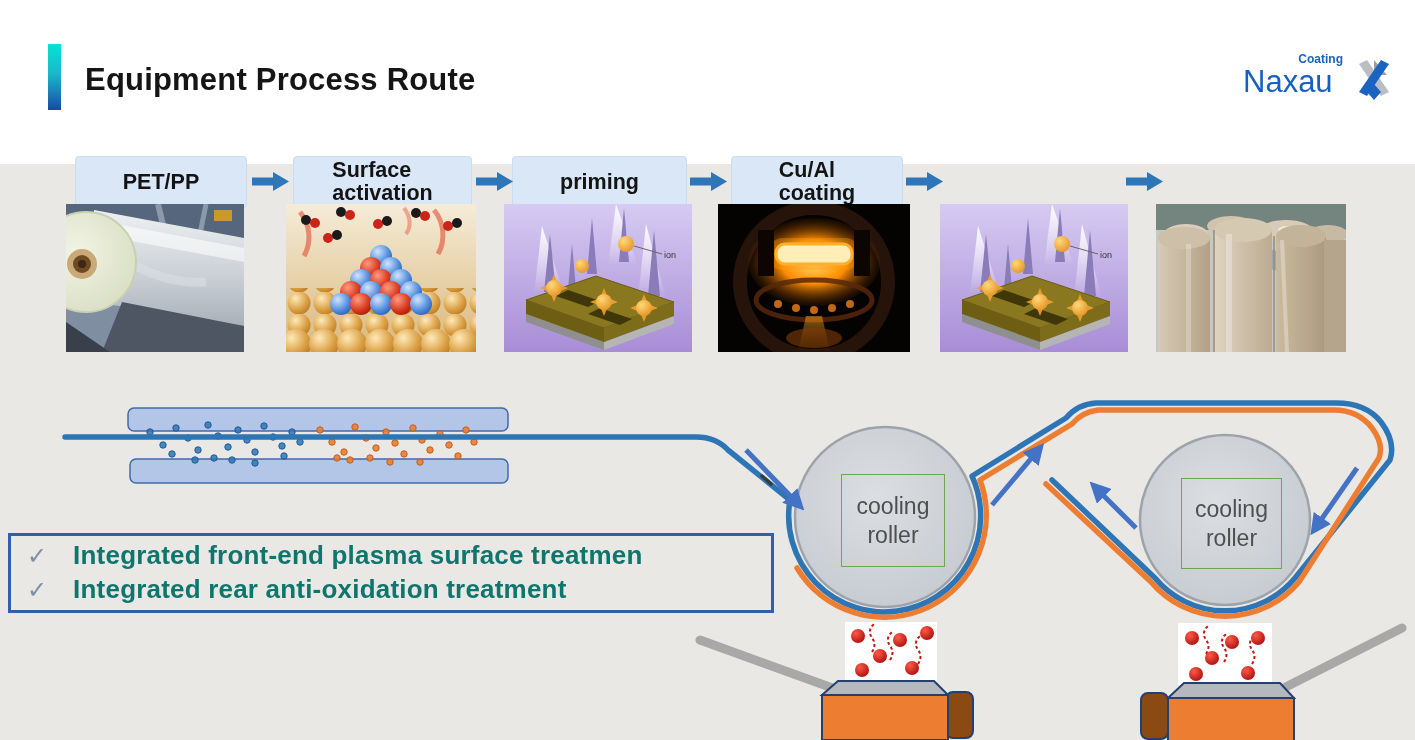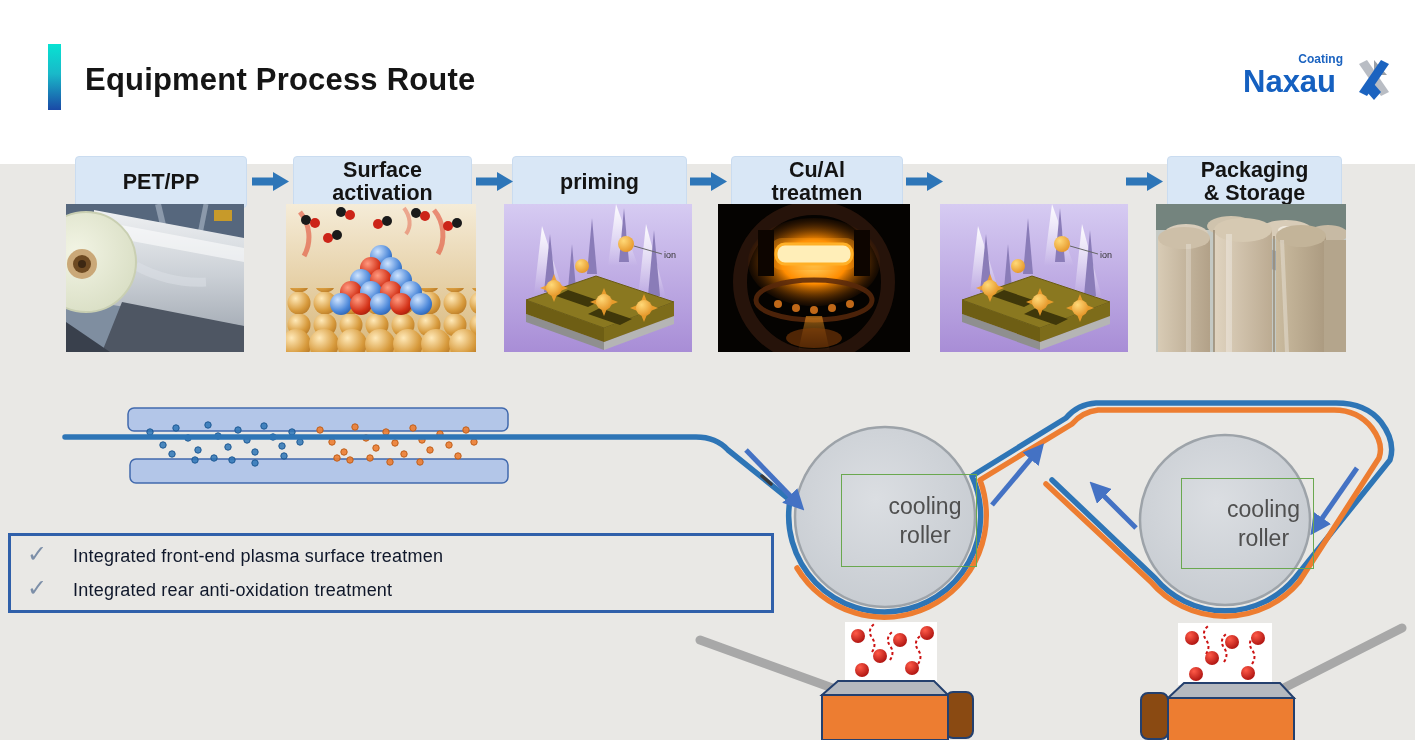--- a/index.html
+++ b/index.html
@@ -5,48 +5,48 @@
   html,body{margin:0;padding:0;background:#555;font-family:"Liberation Sans",sans-serif;}
   .slide{position:relative;width:1415px;height:740px;overflow:hidden;background:#e9e8e5;}
 
   
   .header{position:absolute;top:0;left:0;width:1415px;height:164px;background:#ffffff;}
   .accent-bar{position:absolute;top:44px;left:48px;width:13px;height:66px;
     background:linear-gradient(180deg,#07e2d2 0%,#19b9c9 45%,#1a49a6 100%);}
   .page-title{position:absolute;top:62px;left:85px;font-size:31px;font-weight:800;color:#151515;letter-spacing:.2px;}
   .logo{position:absolute;top:52px;right:16px;width:160px;height:58px;}
   .logo .tagline{position:absolute;top:0;right:56px;font-size:12px;font-weight:700;color:#1b63c0;}
-  .logo .name{position:absolute;top:12px;left:4px;font-size:31px;font-weight:700;color:#1560c0;}
+  .logo .name{position:absolute;top:12px;left:4px;font-size:31px;font-weight:400;color:#1560c0;}
   .logo .brandicon{position:absolute;top:6px;right:2px;}
 
   
   .step-box{position:absolute;top:156px;height:50px;background:#d9e7f6;border:1px solid #cadcf0;
     border-radius:4px;display:flex;align-items:center;justify-content:center;}
-  .step-box .lbl{font-size:21.5px;font-weight:800;color:#141414;text-align:center;line-height:1.07;white-space:pre-line;}
+  .step-box .lbl{font-size:21.5px;font-weight:800;color:#141414;text-align:left;line-height:1.07;white-space:pre-line;}
   .flow-arrow{position:absolute;top:171px;width:37px;height:21px;}
 
   
   .photo{position:absolute;top:204px;height:148px;overflow:hidden;text-align:right;}
   .photo svg{display:block;}
 
   
   .diagram{position:absolute;top:390px;left:0;width:1415px;height:350px;}
 
   
   .roller-label{position:absolute;border:1.5px solid #6aa84f;display:flex;align-items:center;justify-content:center;
-    text-align:center;font-size:23px;color:#4f4f4f;line-height:1.25;padding-left:32px;}
+    text-align:center;font-size:23px;color:#4f4f4f;line-height:1.25;}
   .roller-label-1{left:841px;top:474px;width:102px;height:91px;}
   .roller-label-2{left:1181px;top:478px;width:99px;height:89px;}
 
   
   .checklist{position:absolute;left:8px;top:533px;width:766px;height:80px;border:3px solid #3060aa;
     padding:4px 0 0 16px;box-sizing:border-box;}
   .check-row{display:flex;align-items:baseline;gap:26px;height:34px;}
   .check-mark{font-size:24px;color:#7d8fa8;font-weight:400;}
-  .check-text{font-size:18px;font-weight:400;color:#0f172a;letter-spacing:.2px;}
+  .check-text{font-size:26px;font-weight:700;color:#0f766e;letter-spacing:.2px;}
 </style>
 </head>
 <body>
 
 <div class="slide">
 
   <div class="header">
     <div class="accent-bar"></div>
     <div class="page-title">Equipment Process Route</div>
     <div class="logo">
@@ -66,25 +66,21 @@
     </div>
   <div class="step-box" style="left:512px;width:173px">
     <span class="lbl">priming</span>
     </div>
   <div class="step-box" style="left:293px;width:177px">
     <span class="lbl">Surface
 activation</span>
     </div>
   <div class="step-box" style="left:731px;width:170px">
     <span class="lbl">Cu/Al
-treatmen</span>
-    </div>
-  <div class="step-box" style="left:1167px;width:173px">
-    <span class="lbl">Packaging
-&amp; Storage</span>
+coating</span>
     </div>
 
   <svg class="flow-arrow" style="left:252px" width="37" height="21" viewBox="0 0 37 21">
       <rect x="0" y="6.5" width="21" height="8" fill="#2e76b8"></rect>
       <polygon points="21,1 37,10.5 21,20" fill="#2e76b8"></polygon>
     </svg>
   <svg class="flow-arrow" style="left:476px" width="37" height="21" viewBox="0 0 37 21">
       <rect x="0" y="6.5" width="21" height="8" fill="#2e76b8"></rect>
       <polygon points="21,1 37,10.5 21,20" fill="#2e76b8"></polygon>
     </svg>

